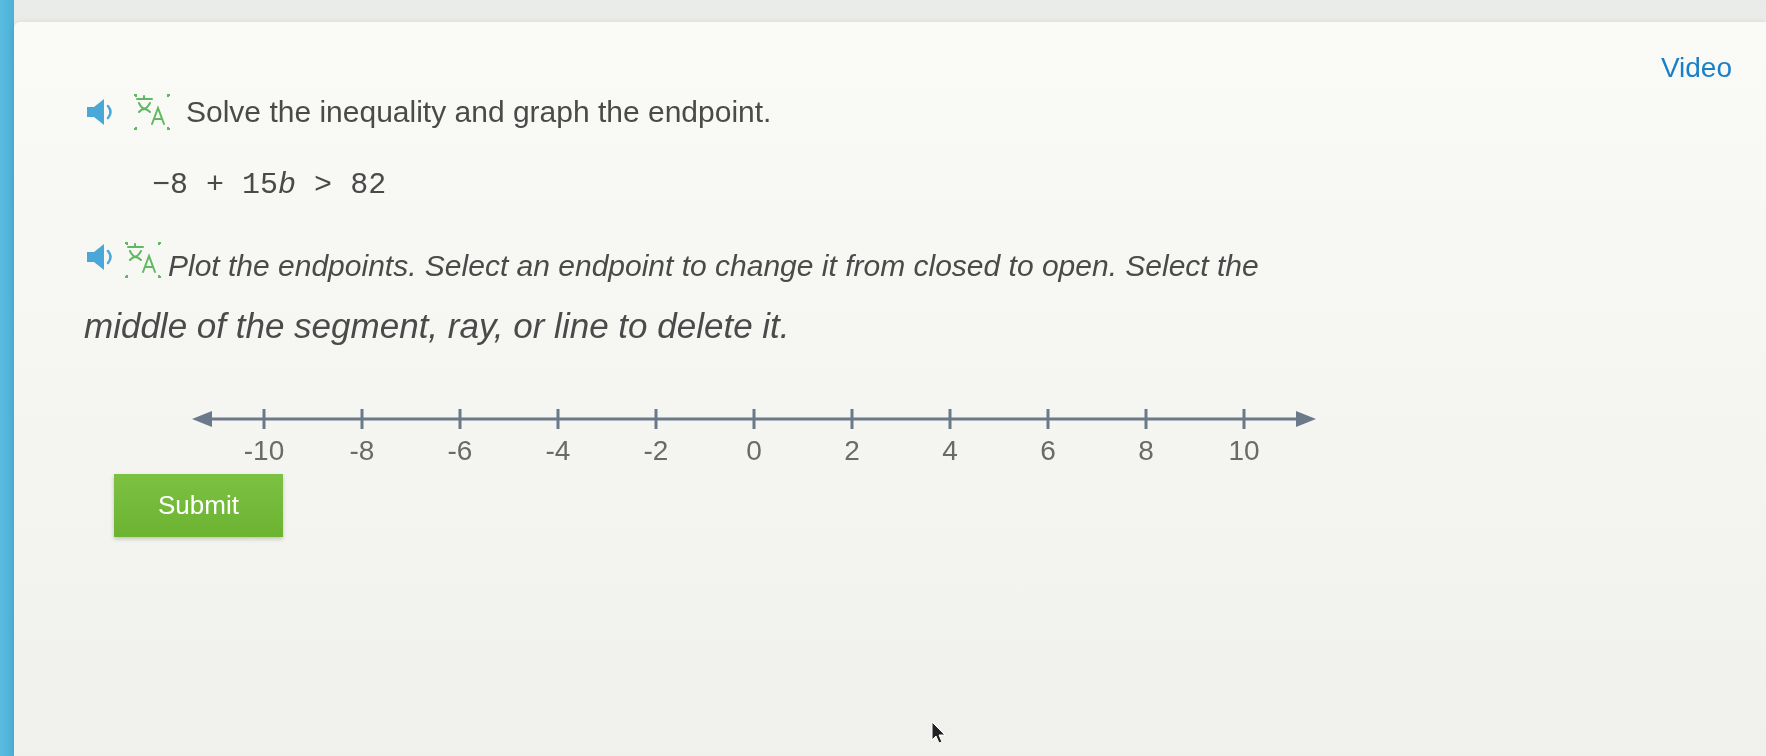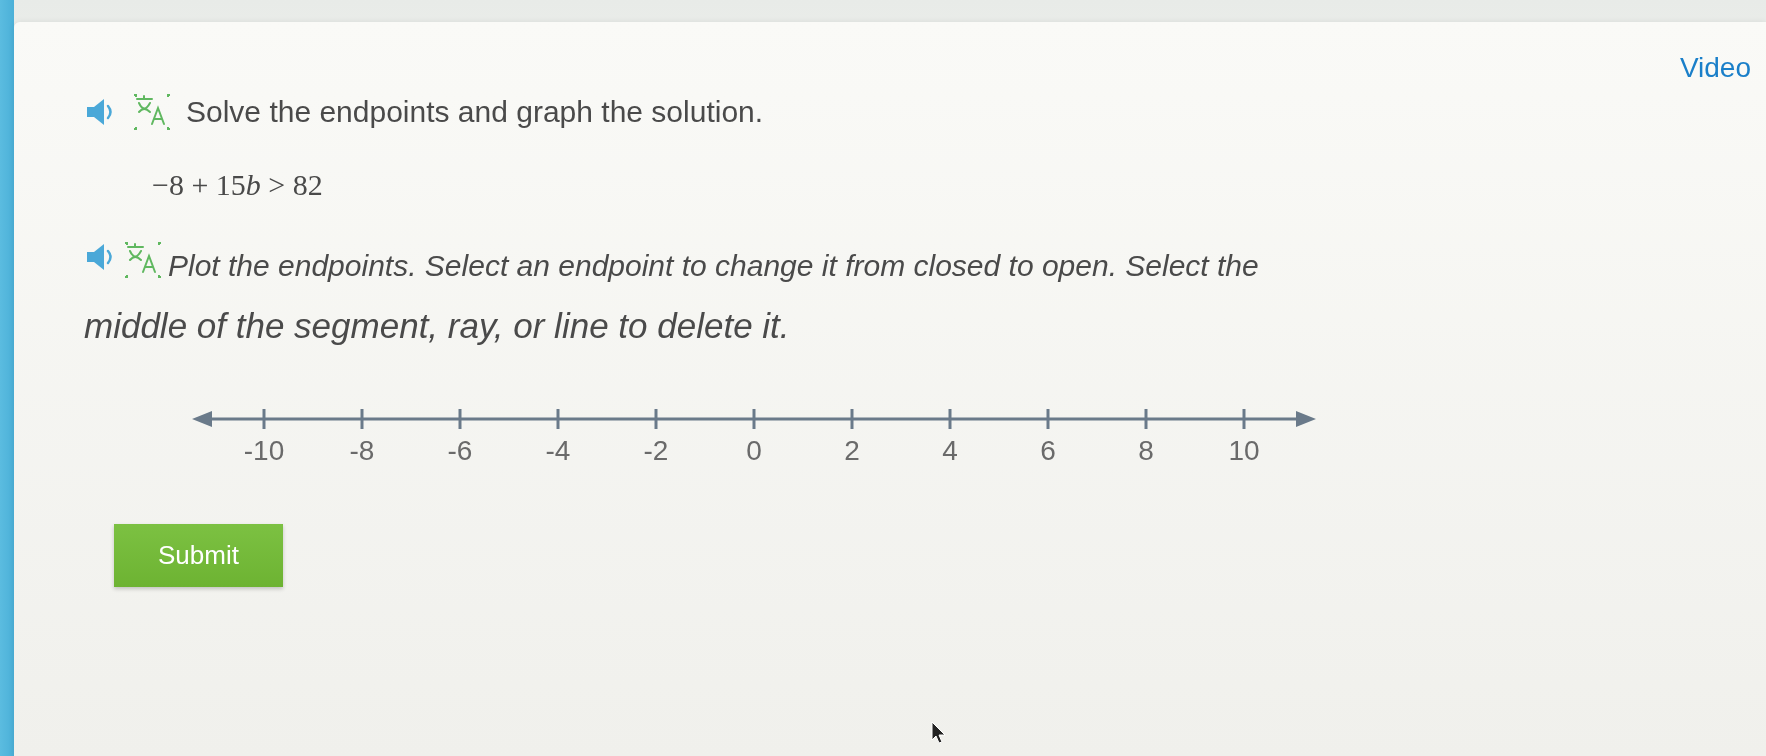--- a/index.html
+++ b/index.html
@@ -37,21 +37,21 @@
       top: 22px;
       right: 0;
       bottom: 0;
       background: linear-gradient(to bottom, #fafaf7 0%, #f0f0ec 100%);
       border-radius: 6px 0 0 0;
       box-shadow: 0 0 6px rgba(0,0,0,0.08);
       padding: 30px 40px 40px 70px;
     }
     .video-link {
       position: absolute;
-      right: 15px;
+      right: 34px;
       top: 30px;
       color: #1a7fc9;
       font-size: 28px;
       cursor: pointer;
     }
     .line1 {
       display: flex;
       align-items: center;
       gap: 14px;
       margin-top: 42px;
@@ -78,21 +78,21 @@
     .instruction-text {
       font-size: 30px;
       color: #4a4a4a;
       font-weight: 400;
     }
     .inequality {
       font-size: 30px;
       color: #4a4a4a;
       margin-left: 68px;
       margin-bottom: 40px;
-      font-family: Liberation Serif, serif;
+      font-family: Liberation Mono, monospace;
     }
     .inequality .var {
       font-style: italic;
     }
     .line2 {
       display: flex;
       align-items: flex-start;
       gap: 5px;
       margin-bottom: 8px;
     }
@@ -106,21 +106,20 @@
     .hint-continuation {
       font-size: 35px;
       color: #4a4a4a;
       font-style: italic;
       line-height: 1.6;
       margin-bottom: 40px;
     }
     .number-line-container {
       margin-left: 100px;
       margin-top: 30px;
-      margin-bottom: 50px;
       position: relative;
       width: 1140px;
       height: 80px;
     }
     .number-line-svg {
       width: 100%;
       height: 100%;
     }
     .submit-btn {
       background: linear-gradient(to bottom, #7cc142, #6db332);
@@ -159,21 +158,21 @@
         <path d="M 24 9 Q 29 15 24 21" stroke="#4aa8d8" stroke-width="2.5" fill="none" stroke-linecap="round"></path>
       </svg>
     </span>
     <span class="translate-icon">
       <svg width="40" height="36" viewBox="0 0 40 36">
         <path d="M 5 5 L 20 5 M 12 5 L 12 2 M 7 9 Q 12 20 18 9 M 18 18 Q 12 12 7 18" stroke="#60b860" stroke-width="2" fill="none" stroke-linecap="round"></path>
         <path d="M 20 30 L 26 14 L 32 30 M 22 25 L 30 25" stroke="#60b860" stroke-width="2" fill="none" stroke-linecap="round"></path>
         <path d="M 4 3 L 4 1 L 2 1 M 36 3 L 36 1 L 38 1 M 4 33 L 4 35 L 2 35 M 36 33 L 36 35 L 38 35" stroke="#60b860" stroke-width="2" fill="none"></path>
       </svg>
     </span>
-    <span class="instruction-text">Solve the endpoints and graph the solution.</span>
+    <span class="instruction-text">Solve the inequality and graph the endpoint.</span>
   </div>
 
   <div class="inequality">
     <span>−8</span>
     <span> </span>
     <span>+</span>
     <span> </span>
     <span>15</span><span class="var">b</span>
     <span> </span>
     <span>&gt;</span>

